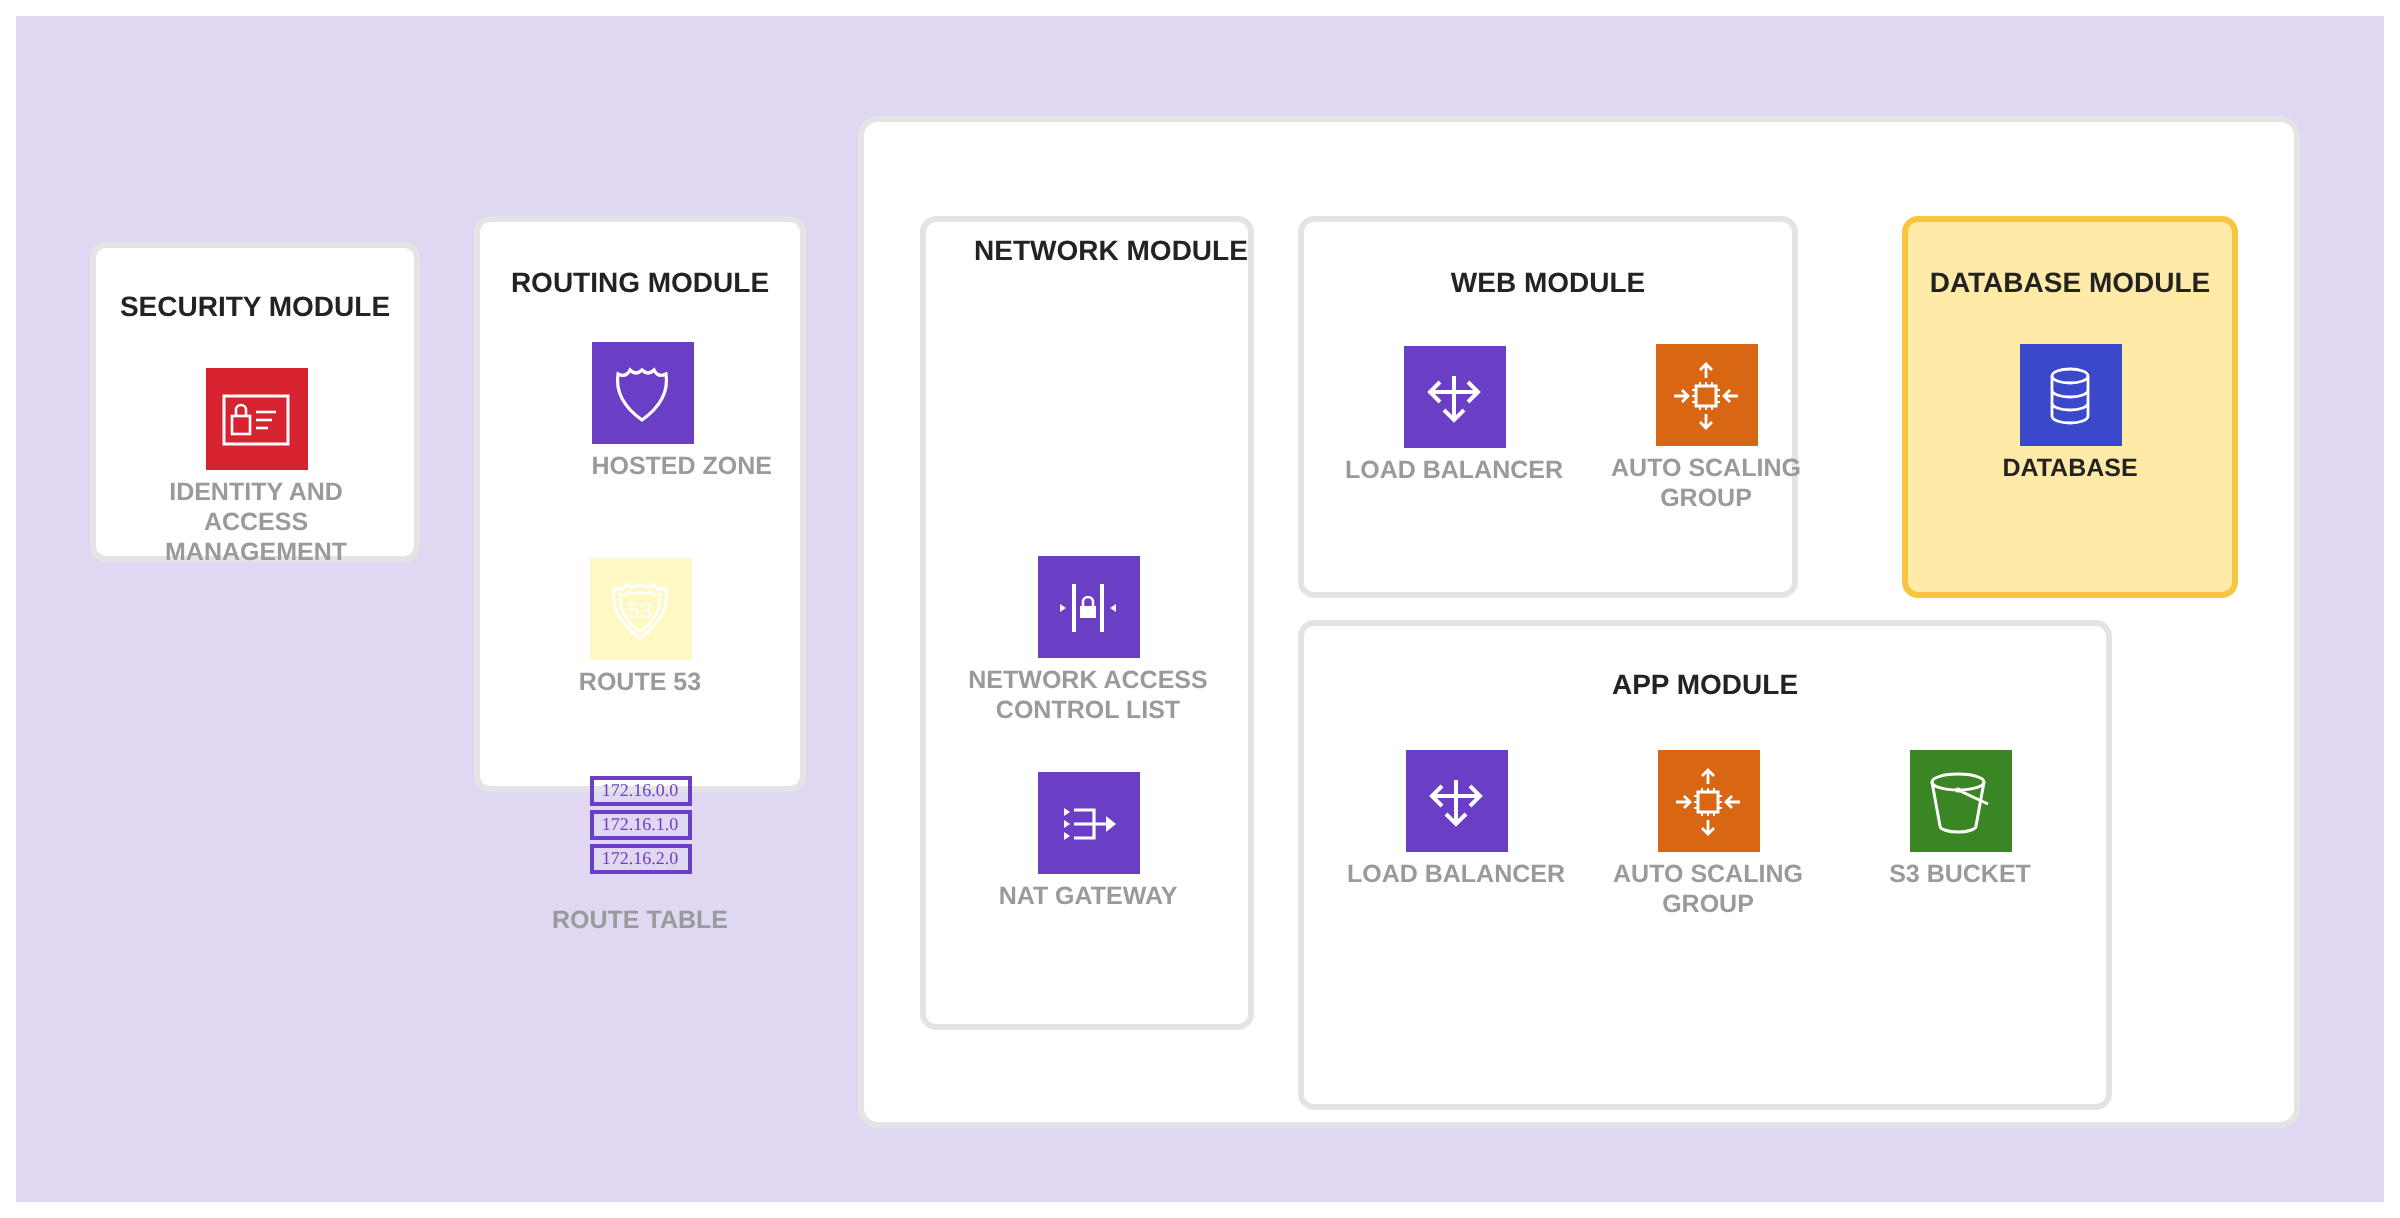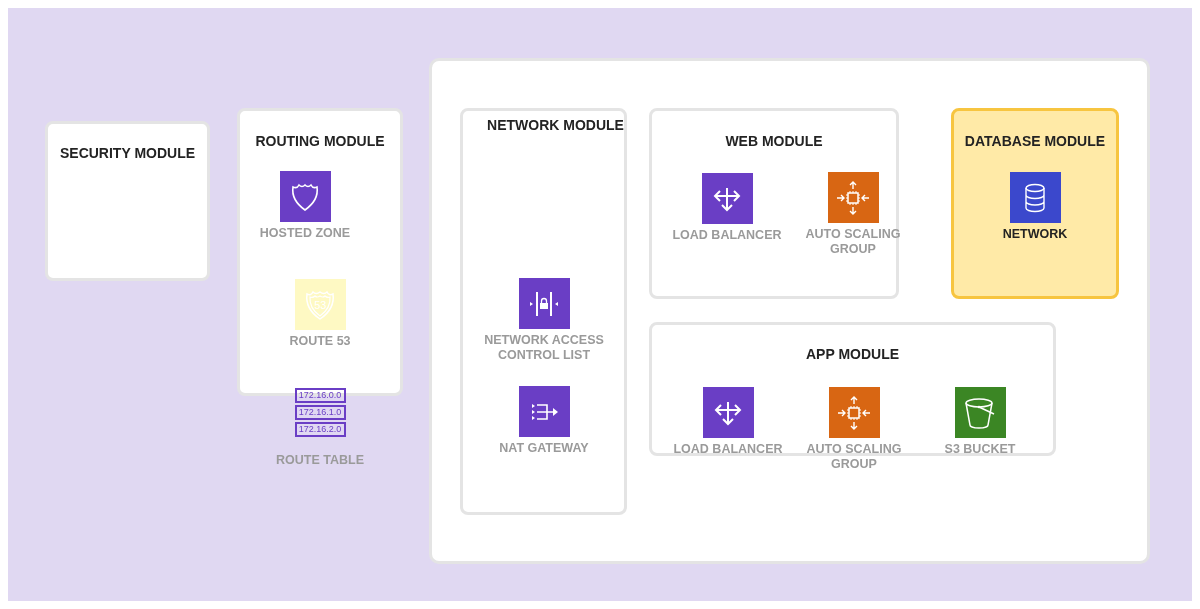--- a/index.html
+++ b/index.html
@@ -6,34 +6,47 @@
   body{width:1200px;height:609px;position:relative;overflow:hidden;font-family:"Liberation Sans",sans-serif;}
   .bg{position:absolute;left:8px;top:8px;width:1184px;height:593px;background:#e0d8f2;}
   .box{position:absolute;background:#fff;border:3px solid #e4e4e4;border-radius:8px;box-sizing:border-box;}
   .title{position:absolute;left:0;right:0;text-align:center;font-weight:bold;font-size:14px;color:#232323;}
   .item{position:absolute;width:130px;text-align:center;}
   .icon{width:51px;height:51px;margin:0 auto;display:flex;align-items:center;justify-content:center;}
   .lbl{font-weight:bold;font-size:12.5px;color:#9a9a9a;line-height:15px;margin-top:4px;}
   .lbl.dark{color:#232323;}
   svg{display:block;}
   .rt{width:51px;margin:0 auto;}
-  .rt div{border:2px solid #6a3ec5;color:#6a3ec5;font-size:9px;height:11px;line-height:11px;margin-bottom:2px;font-family:Liberation Sans, sans-serif;text-align:center;}
+  .rt div{border:2px solid #6a3ec5;color:#6a3ec5;font-size:9px;height:11px;line-height:11px;margin-bottom:2px;font-family:Liberation Serif, serif;text-align:center;}
 </style>
 </head>
 <body>
 
 <div class="bg"></div>
 
 <div class="box" style="left:45px;top:109px;width:165px;height:160px;margin-top:12px;">
   <div class="title" style="top:21px;">SECURITY MODULE</div>
+  <div class="item" style="left:15px;top:60px;">
+    <div class="icon" style="background:#d6232f;">
+      <svg width="34" height="26" viewBox="0 0 34 26">
+          <rect x="1" y="1" width="32" height="24" fill="none" stroke="#fff" stroke-width="1.5"></rect>
+          <rect x="5" y="11" width="9" height="9" fill="none" stroke="#fff" stroke-width="1.3"></rect>
+          <path d="M7 11 V8 a2.5 2.5 0 0 1 5 0 V11" fill="none" stroke="#fff" stroke-width="1.3"></path>
+          <line x1="17" y1="9" x2="27" y2="9" stroke="#fff" stroke-width="1.3"></line>
+          <line x1="17" y1="13" x2="25" y2="13" stroke="#fff" stroke-width="1.3"></line>
+          <line x1="17" y1="17" x2="23" y2="17" stroke="#fff" stroke-width="1.3"></line>
+        </svg>
+    </div>
+    <div class="lbl">IDENTITY AND ACCESS MANAGEMENT</div>
+  </div>
 </div>
 
 <div class="box" style="left:237px;top:108px;width:166px;height:288px;">
   <div class="title" style="top:22px;">ROUTING MODULE</div>
-  <div class="item" style="left:0;top:60px;">
+  <div class="item" style="left:16px;top:60px;text-align:right;">
     <div class="icon" style="background:#6a3ec5;">
       <svg width="34" height="34" viewBox="0 0 34 34">
           <path d="M5 7 Q9 9 11 5 Q14 8 17 5 Q20 8 23 5 Q25 9 29 7 Q31 20 17 30 Q3 20 5 7Z" fill="none" stroke="#fff" stroke-width="1.6"></path>
         </svg>
     </div>
     <div class="lbl">HOSTED ZONE</div>
   </div>
   <div class="item" style="left:15px;top:168px;">
     <div class="icon" style="background:#fef9c3;">
       <svg width="36" height="36" viewBox="0 0 36 36">
@@ -109,25 +122,25 @@
 
 <div class="box" style="left:951px;top:108px;width:168px;height:191px;background:#ffeaa7;border-color:#f7c540;">
   <div class="title" style="top:22px;">DATABASE MODULE</div>
   <div class="item" style="left:16px;top:61px;">
     <div class="icon" style="background:#3b48cc;">
       <svg width="24" height="30" viewBox="0 0 24 30">
           <ellipse cx="12" cy="5" rx="9" ry="3.5" fill="none" stroke="#fff" stroke-width="1.4"></ellipse>
           <path d="M3 5 V25 a9 3.5 0 0 0 18 0 V5 M3 12 a9 3.5 0 0 0 18 0 M3 18.5 a9 3.5 0 0 0 18 0" fill="none" stroke="#fff" stroke-width="1.4"></path>
         </svg>
     </div>
-    <div class="lbl dark">NETWORK</div>
+    <div class="lbl dark">DATABASE</div>
   </div>
 </div>
 
-<div class="box" style="left:649px;top:322px;width:407px;height:134px;">
+<div class="box" style="left:649px;top:310px;width:407px;height:245px;">
   <div class="title" style="top:21px;">APP MODULE</div>
   <div class="item" style="left:11px;top:62px;">
     <div class="icon" style="background:#6a3ec5;">
       <svg width="32" height="30" viewBox="0 0 32 30">
           <line x1="4" y1="12" x2="28" y2="12" stroke="#fff" stroke-width="2"></line>
           <line x1="16" y1="4" x2="16" y2="26" stroke="#fff" stroke-width="2"></line>
           <path d="M9 7 L4 12 L9 17 M23 7 L28 12 L23 17 M11 21 L16 26 L21 21" fill="none" stroke="#fff" stroke-width="2"></path>
         </svg>
     </div>
     <div class="lbl">LOAD BALANCER</div>

